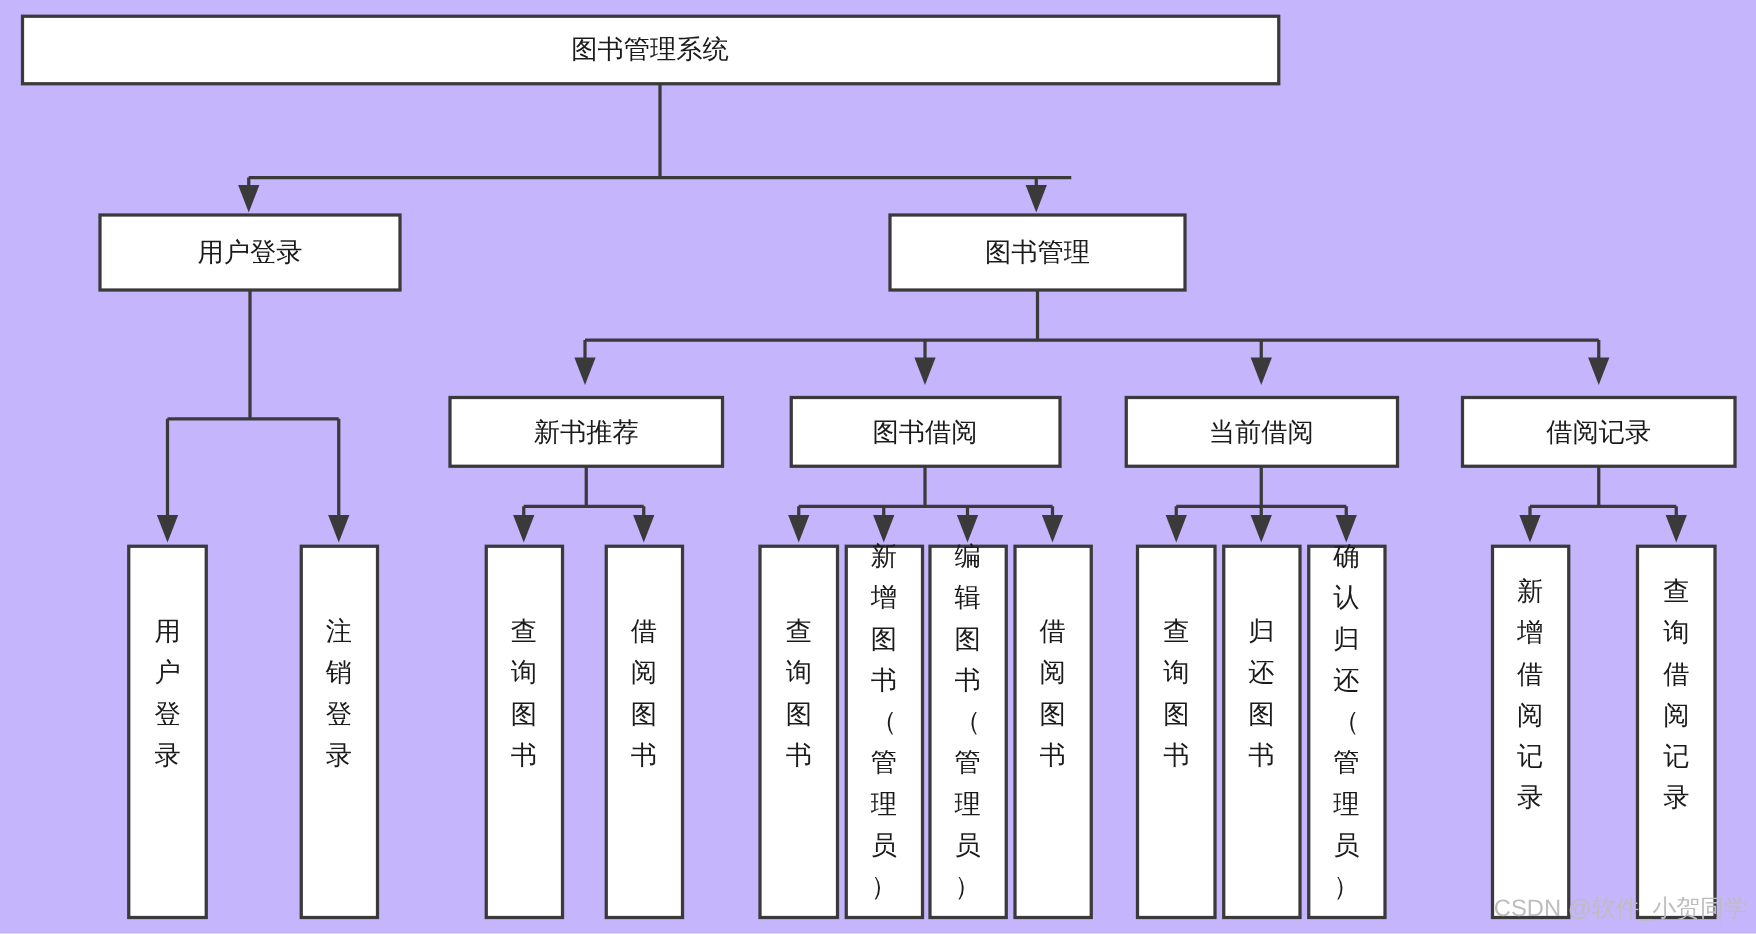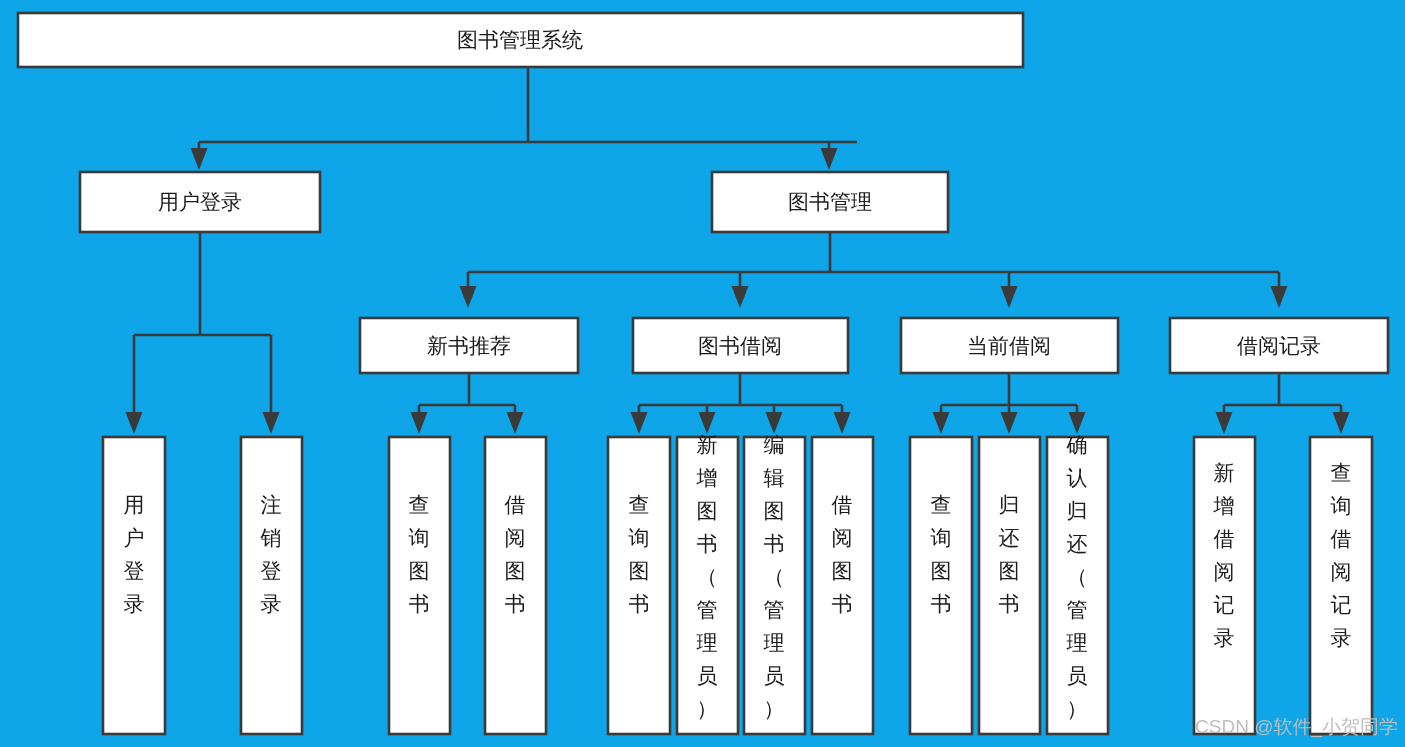--- a/index.html
+++ b/index.html
@@ -8,21 +8,21 @@
     padding: 0;
     background: #ffffff;
   }
   body {
     font-family: "Liberation Sans", "DejaVu Sans", sans-serif;
   }
   #diagram-root {
     position: relative;
     width: 1405px;
     height: 747px;
-    background: #0ea5e9;
+    background: #c4b5fd;
     overflow: hidden;
   }
   svg.diagram-canvas {
     position: absolute;
     top: 0;
     left: 0;
     width: 1405px;
     height: 747px;
   }
   .node-rect {

